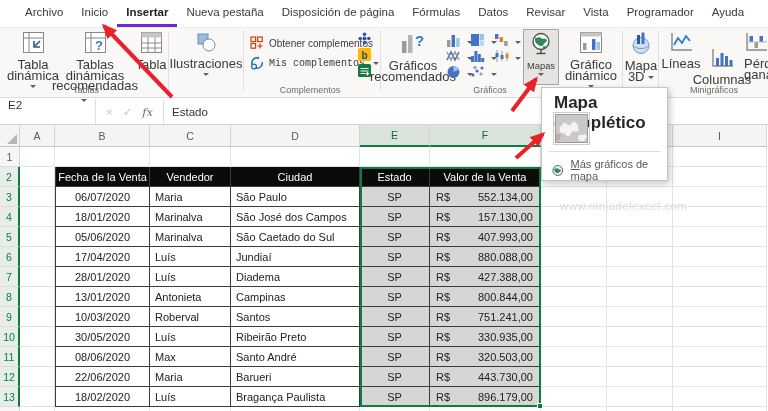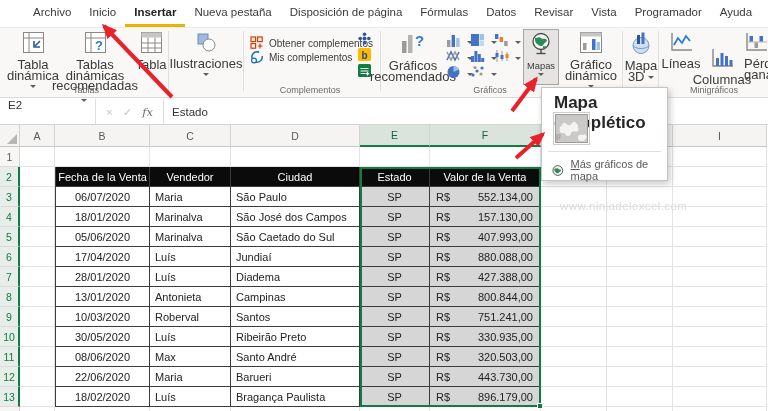--- a/index.html
+++ b/index.html
@@ -1,24 +1,24 @@
 <!DOCTYPE html>
 <html><head>
 <meta charset="utf-8">
 <style>
   * { margin:0; padding:0; box-sizing:border-box; }
   body { background:#fff; font-family:"Liberation Sans", sans-serif; }
   #app { position:relative; width:768px; height:411px; overflow:hidden; background:#fff; }
 
   
   .menubar { position:absolute; left:0; top:0; width:768px; height:27px; background:#fff;
-             display:flex; align-items:stretch; padding-left:24px; }
+             display:flex; align-items:stretch; padding-left:16px; }
   .menu-item { font-size:11.5px; color:#3b3a39; display:flex; align-items:center;
                padding:0 9px; border-bottom:3px solid transparent; white-space:nowrap; }
-  .menu-item.active { font-weight:bold; color:#222; border-bottom:3px solid #eab308; }
+  .menu-item.active { font-weight:bold; color:#222; border-bottom:3px solid #6d28d9; }
 
   
   .ribbon { position:absolute; left:0; top:27px; width:768px; height:71px; background:#f9f8f7;
             border-top:1px solid #eeecea; border-bottom:1px solid #dddbd9; }
   .rsep { position:absolute; top:3px; height:60px; width:1px; background:#e1dfdd; }
   .rgroup-label { position:absolute; top:57px; font-size:9px; color:#6a6a6a; text-align:center; white-space:nowrap; }
   .rbtn { position:absolute; display:flex; flex-direction:column; align-items:center; text-align:center; }
   .rbtn .lbl { font-size:13px; color:#3b3a39; line-height:10.5px; margin-top:2px; white-space:normal; }
   .chev { display:inline-block; width:0; height:0; border-left:3px solid transparent;
           border-right:3px solid transparent; border-top:3.5px solid #5f5f5f; vertical-align:middle; }
@@ -159,21 +159,21 @@
       <svg width="14" height="14" viewBox="0 0 14 14">
           <g fill="none" stroke="#d83b01" stroke-width="1.2">
             <rect x="1" y="1" width="4.6" height="4.6"></rect>
             <rect x="7.6" y="1" width="4.6" height="4.6"></rect>
             <rect x="1" y="7.6" width="4.6" height="4.6"></rect>
             <path d="M10 7.6v5M7.6 10h5"></path>
           </g>
         </svg>
       <span>Obtener complementos</span>
     </div>
-    <div class="rowbtn" style="left:250px; top:22px;">
+    <div class="rowbtn" style="left:250px; top:28px;font-family:Liberation Mono, monospace;">
       <svg width="14" height="14" viewBox="0 0 14 14">
           <path d="M12.2 6.2A5.2 5.2 0 1 1 8.5 2" fill="none" stroke="#0f6cbd" stroke-width="1.5"></path>
           <path d="M8.5 0.5l1 2-2.3.6z" fill="#0f6cbd"></path>
           <circle cx="4" cy="10.5" r="2.4" fill="#fff" stroke="#0f6cbd" stroke-width="1.2"></circle>
         </svg>
       <span>Mis complementos</span>
       <span class="chev" style="margin-left:8px;"></span>
     </div>
     <div class="addin-stack" style="top:4px;">
       <svg width="13" height="13" viewBox="0 0 13 13">

